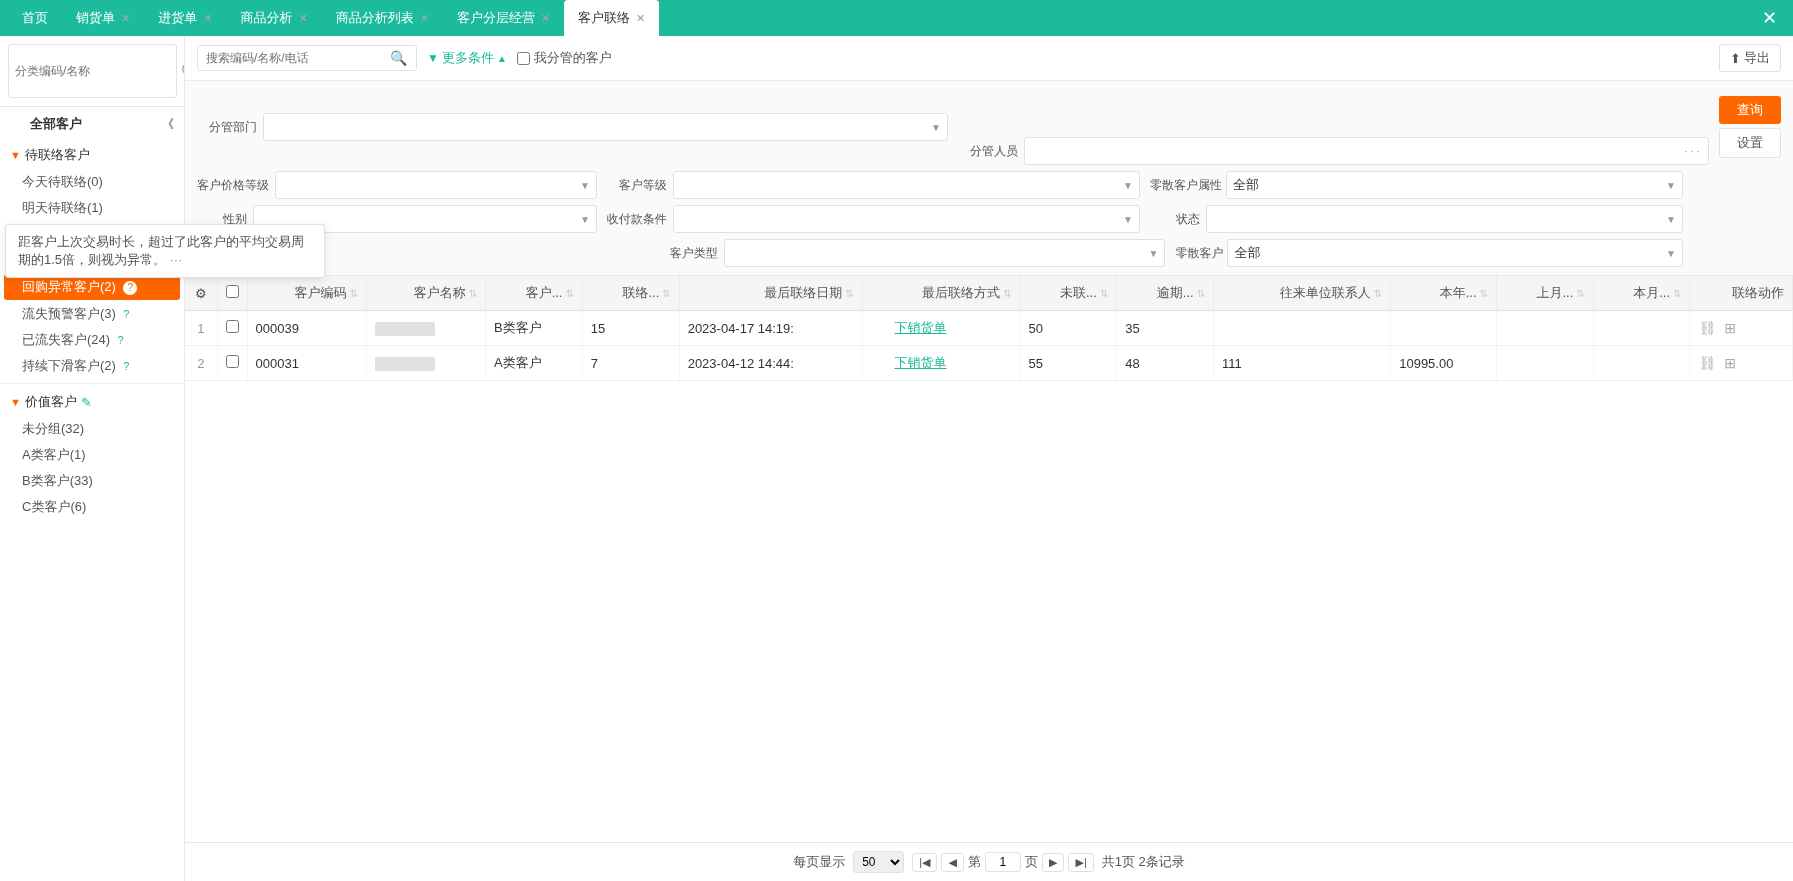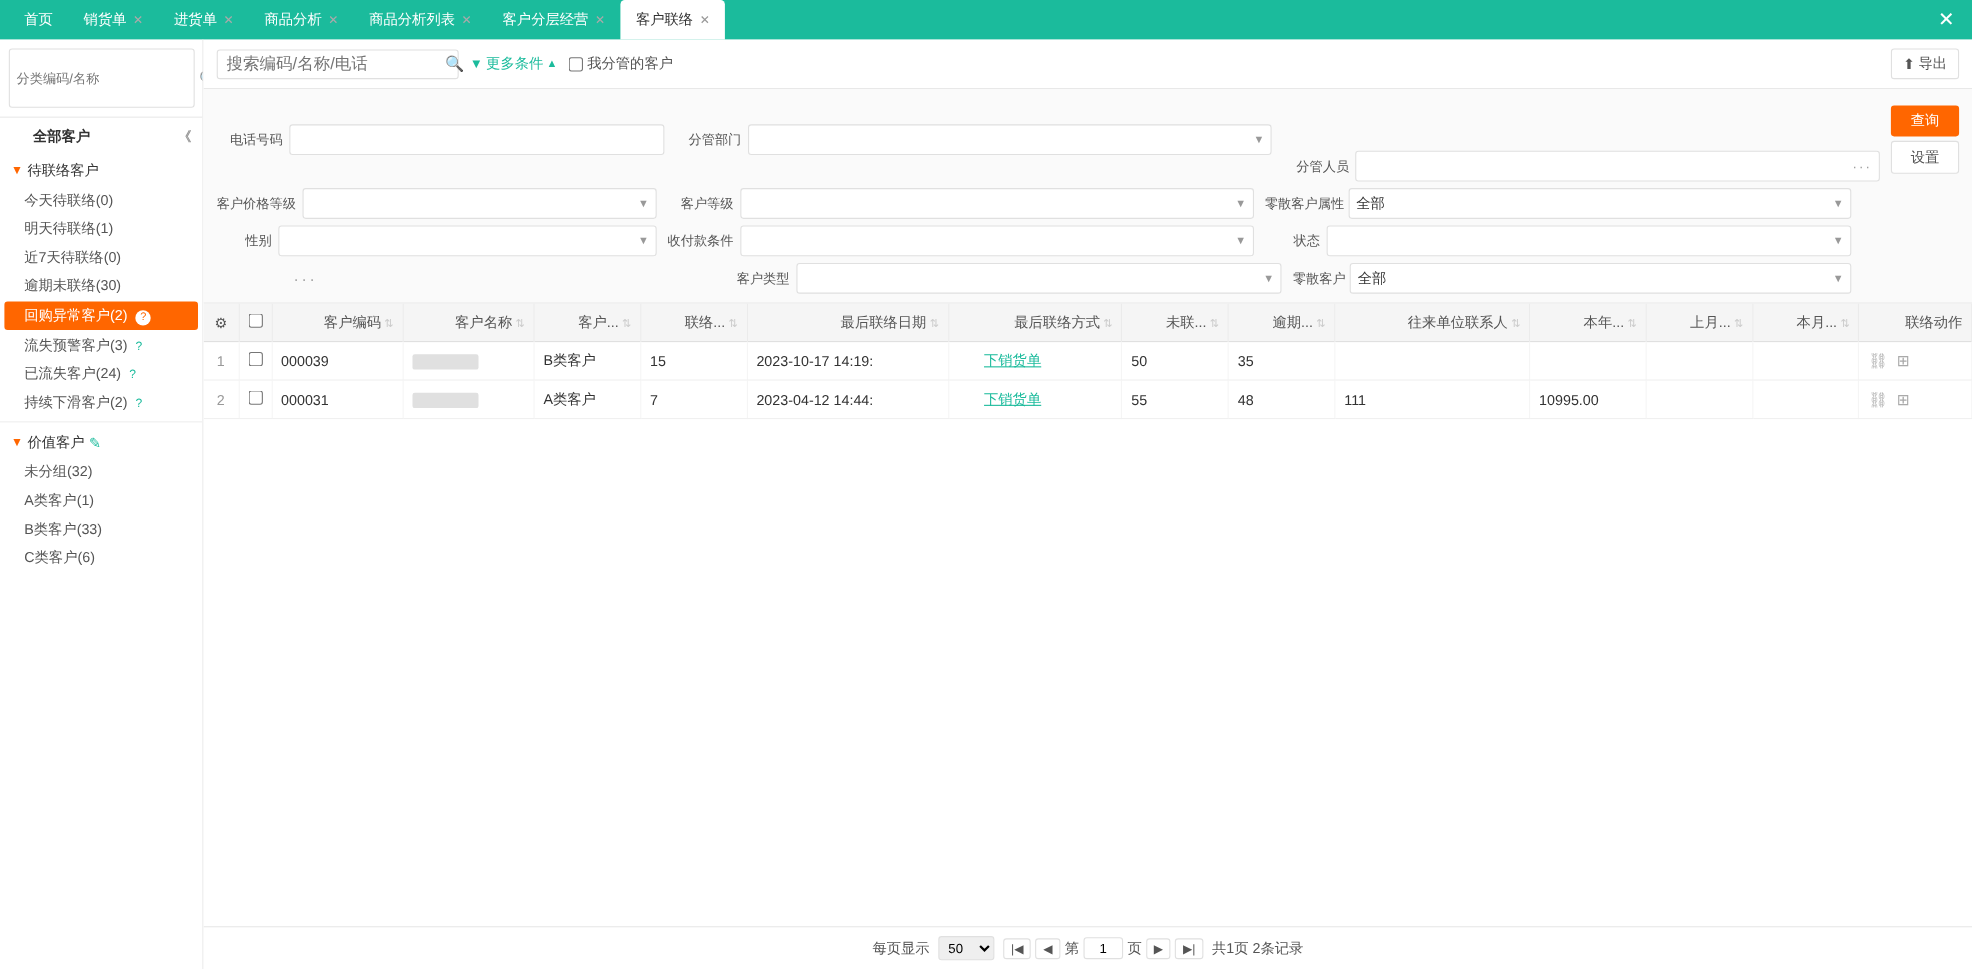--- a/index.html
+++ b/index.html
@@ -424,20 +424,24 @@
       <div class="sidebar-item">
         <span>明天待联络(1)</span>
       </div>
       <div class="sidebar-item">
         <span>近7天待联络(0)</span>
       </div>
       <div class="sidebar-item">
         <span>逾期未联络(30)</span>
       </div>
 
+      <div class="tooltip-box">
+        <span>距客户上次交易时长，超过了此客户的平均交易周期的1.5倍，则视为异常。</span>
+        <span style="color:#1bbb9c;cursor:pointer;">···</span>
+      </div>
 
       <div class="sidebar-item active-orange">
         <span>回购异常客户(2)</span>
         <span style="margin-left:4px;background:#fff;color:#f60;border-radius:50%;width:14px;height:14px;display:inline-flex;align-items:center;justify-content:center;font-size:10px;">?</span>
       </div>
       <div class="sidebar-item">
         <span>流失预警客户(3)</span>
         <span style="margin-left:4px;color:#1bbb9c;font-size:11px;">?</span>
       </div>
       <div class="sidebar-item">
@@ -468,21 +472,21 @@
       <div class="sidebar-item">
         <span>C类客户(6)</span>
       </div>
     </div>
   </div>
 
   <div class="content-area">
 
     <div class="filter-bar">
       <div class="filter-search">
-        <input type="text" style="border: none; outline: none; font-size: 15px; flex: 1 1 0%; color: rgb(153, 153, 153);" placeholder="搜索编码/名称/电话">
+        <input type="text" style="border: none; outline: none; font-size: 12px; flex: 1 1 0%; color: rgb(153, 153, 153);" placeholder="搜索编码/名称/电话">
         <span style="color:#1bbb9c;font-size:14px;">🔍</span>
       </div>
       <div class="filter-more">
         <span style="color:#1bbb9c;font-size:12px;">▼</span>
         <span>更多条件</span>
         <span style="font-size:10px;">▲</span>
       </div>
       <div class="filter-checkbox">
         <input type="checkbox" style="">
         <label>我分管的客户</label>
@@ -490,24 +494,20 @@
       <div class="filter-spacer"></div>
       <button class="export-btn">
         <span>⬆</span>
         <span>导出</span>
       </button>
     </div>
 
     <div class="adv-filter">
       <div class="adv-filter-row">
 
-        <div class="filter-field" style="flex:1.5;">
-          <span class="filter-field-label">电话号码</span>
-          <div class="filter-field-input" style="min-width:120px;"></div>
-        </div>
 
         <div class="filter-field" style="flex:2;">
           <span class="filter-field-label">分管部门</span>
           <div class="filter-field-input">
             <span></span>
             <span class="down-arrow">▼</span>
           </div>
         </div>
 
         <div class="filter-field" style="flex:2;margin-top:48px;">
@@ -625,21 +625,21 @@
         </thead>
         <tbody>
 
           <tr>
             <td class="row-num">1</td>
             <td class="checkbox-cell"><input type="checkbox" style=""></td>
             <td>000039</td>
             <td><span class="blurred-name"></span></td>
             <td>B类客户</td>
             <td>15</td>
-            <td>2023-10-17 14:19:</td>
+            <td>2023-04-17 14:19:</td>
             <td><span class="link-text">下销货单</span></td>
             <td>50</td>
             <td>35</td>
             <td></td>
             <td></td>
             <td></td>
             <td></td>
             <td>
               <div class="action-icons">
                 <span class="action-icon">⛓</span>

